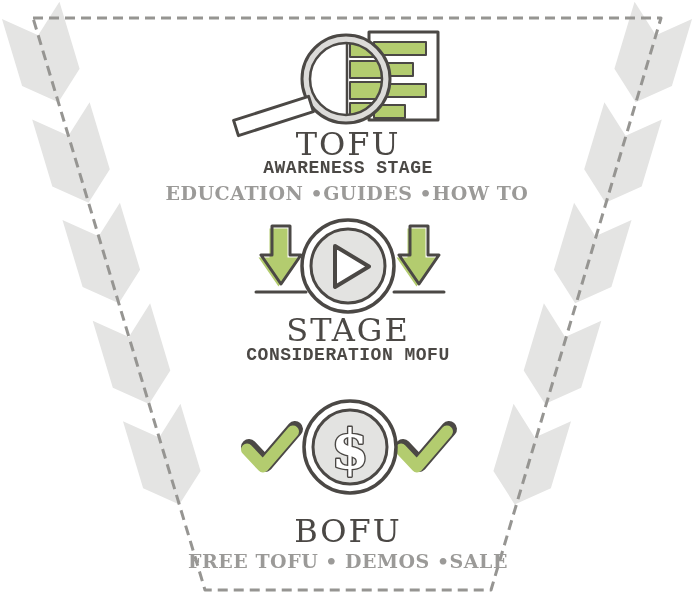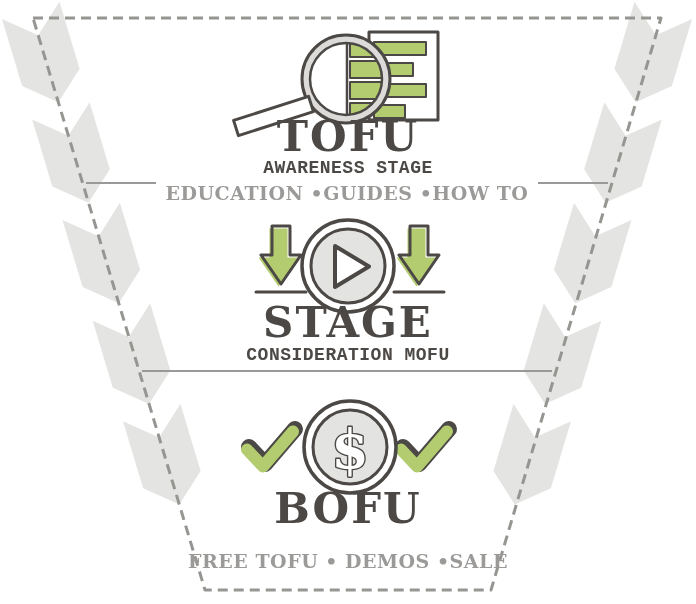--- a/index.html
+++ b/index.html
@@ -2,24 +2,24 @@
 <html><head>
 <meta charset="utf-8">
 <style>
   html,body{margin:0;padding:0;background:#fff;}
   #stage{
     position:relative;width:696px;height:604px;background:#ffffff;
     font-family:"DejaVu Serif", serif;overflow:hidden;
   }
   #artwork{position:absolute;left:0;top:0;}
   .txt{position:absolute;left:0;right:0;text-align:center;white-space:nowrap;}
-  .funnel-title{font-weight:bold;font-size:42px;line-height:34px;color:#4b4845;letter-spacing:2px;}
+  .funnel-title{font-weight:normal;font-size:32px;line-height:34px;color:#4b4845;letter-spacing:2px;margin-top:7px;}
   .stage-label{font-weight:bold;font-size:18px;line-height:18px;color:#4b4845;letter-spacing:0.5px;font-family:Liberation Mono, monospace;}
   .tags-text{font-weight:bold;font-size:19px;line-height:22px;color:#9b9a98;letter-spacing:0.5px;}
-  .divider-row{position:absolute;display:flex;align-items:flex-start;height:22px;}
+  .divider-row{position:absolute;display:flex;align-items:center;height:22px;flex-direction:column;}
   .divider-row .rule{flex:1;height:2px;background:#9a9998;}
   .divider-row .tags-text{margin:0 10px;}
 </style>
 </head>
 <body>
 
 <div id="stage">
 
   <svg id="artwork" width="696" height="604" viewBox="0 0 696 604">
     <defs>
@@ -109,16 +109,16 @@
     <div class="rule"></div>
   </div>
 
   <div class="txt funnel-title" style="top:306px">STAGE</div>
   <div class="txt stage-label" style="top:346px">CONSIDERATION MOFU</div>
   <div class="divider-row" style="left:142px;width:410px;top:370px">
     <div class="rule"></div>
     <div class="rule"></div>
   </div>
 
-  <div class="txt funnel-title" style="top:492px">BOFU</div>
+  <div class="txt funnel-title" style="top:507px">BOFU</div>
   <div class="txt tags-text" style="top:550px">FREE TOFU • DEMOS •SALE</div>
 
 </div>
 
 </body></html>

